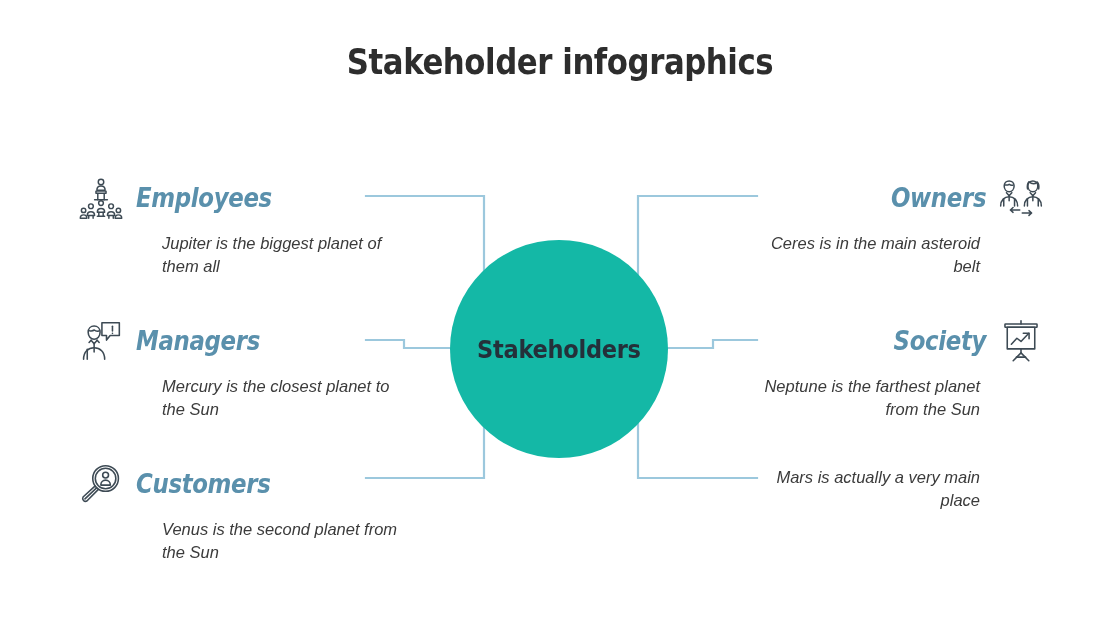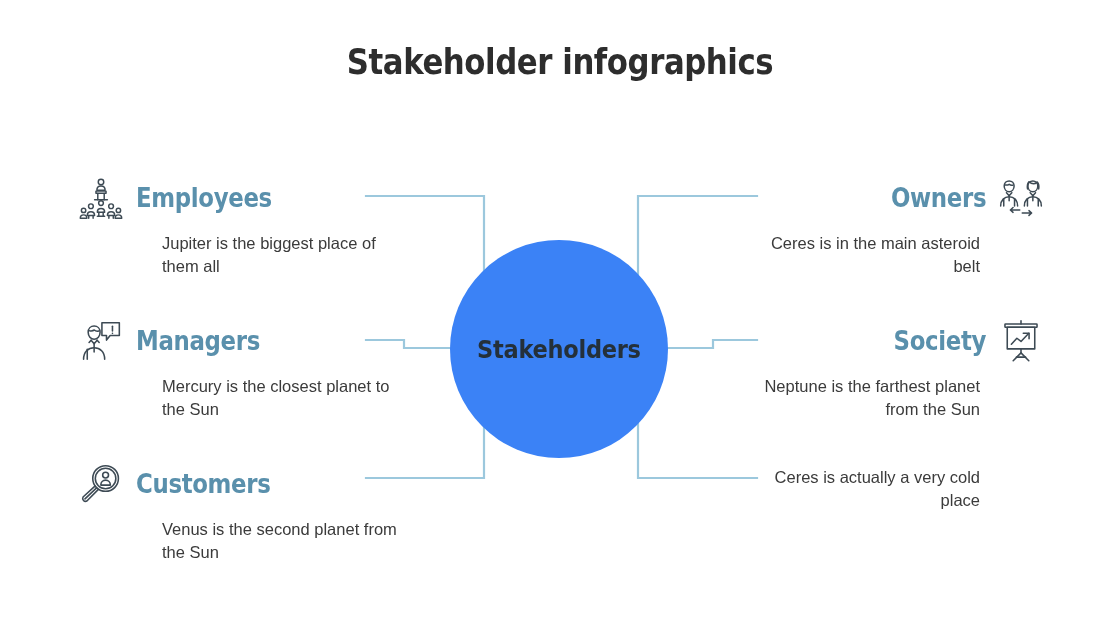--- a/index.html
+++ b/index.html
@@ -36,38 +36,39 @@
     width:1120px; height:630px;
     pointer-events:none;
   }
 
   
   .center-circle {
     position:absolute;
     left:450px; top:240px;
     width:218px; height:218px;
     border-radius:50%;
-    background:#3b82f6;
+    background:#14b8a6;
     display:flex;
     align-items:center;
     justify-content:center;
   }
   .center-label {
     font-family:"DejaVu Sans", sans-serif;
     font-weight:700;
     font-size:25px;
     color:#24303a;
     letter-spacing:-0.3px;
     transform:scaleX(0.9);
   }
 
   
   .item {
     position:absolute;
     width:300px;
+    font-style:italic;
   }
   .item-left  { left:78px;  }
   .item-right { left:744px; }
 
   .row-1 { top:172px; }
   .row-2 { top:315px; }
   .row-3 { top:458px; }
 
   .head-row {
     display:flex;
@@ -164,21 +165,21 @@
           <path d="M31 43c0-2.4 1.8-4 4-4s4 1.6 4 4z"></path>
           <path d="M32.6 43 L32.6 46 M37.4 43 L37.4 46"></path>
           <circle cx="5" cy="37.5" r="2.4"></circle>
           <path d="M1.4 46c0-2.2 1.6-3.6 3.6-3.6s3.6 1.4 3.6 3.6z"></path>
           <circle cx="43" cy="37.5" r="2.4"></circle>
           <path d="M39.4 46c0-2.2 1.6-3.6 3.6-3.6s3.6 1.4 3.6 3.6z"></path>
         </svg>
       </span>
       <span class="item-title">Employees</span>
     </div>
-    <div class="item-desc">Jupiter is the biggest place of them all</div>
+    <div class="item-desc">Jupiter is the biggest planet of them all</div>
   </div>
 
   <div class="item item-left row-3">
     <div class="head-row">
       <span class="icon-box">
         <svg width="44" height="44" viewBox="0 0 48 48" fill="none" stroke="#3d4a54" stroke-width="1.7" stroke-linecap="round" stroke-linejoin="round">
           <circle cx="29" cy="18" r="14"></circle>
           <circle cx="29" cy="18" r="11.2"></circle>
           <circle cx="29" cy="14.3" r="3.2"></circle>
           <path d="M23.8 25.2c0-3.2 2.3-5.4 5.2-5.4s5.2 2.2 5.2 5.4z"></path>
@@ -253,16 +254,16 @@
 
           <path d="M24.6 37.5 L14.2 37.5 M17 34.8 L14 37.5 L17 40.2"></path>
           <path d="M27.4 41 L37.8 41 M35 38.3 L38 41 L35 43.7"></path>
         </svg>
       </span>
     </div>
     <div class="item-desc">Ceres is in the main asteroid belt</div>
   </div>
 
   <div class="item item-right row-3">
-    <div class="item-desc">Ceres is actually a very cold place</div>
+    <div class="item-desc">Mars is actually a very main place</div>
   </div>
 
 </div>
 
 </body></html>

